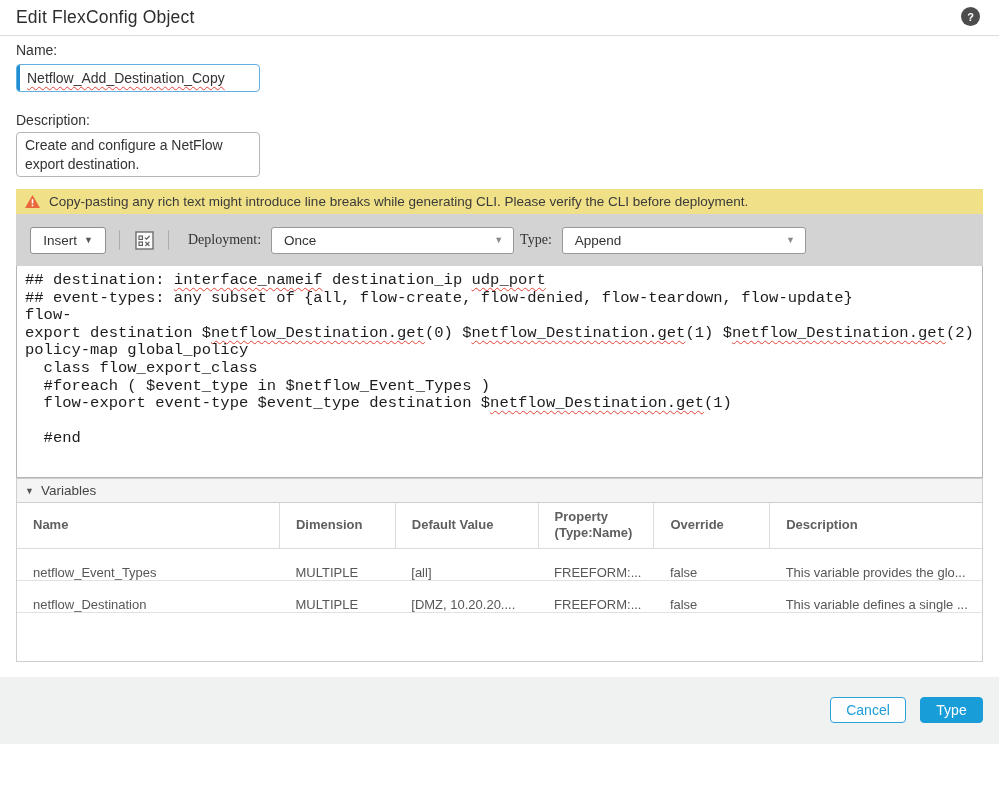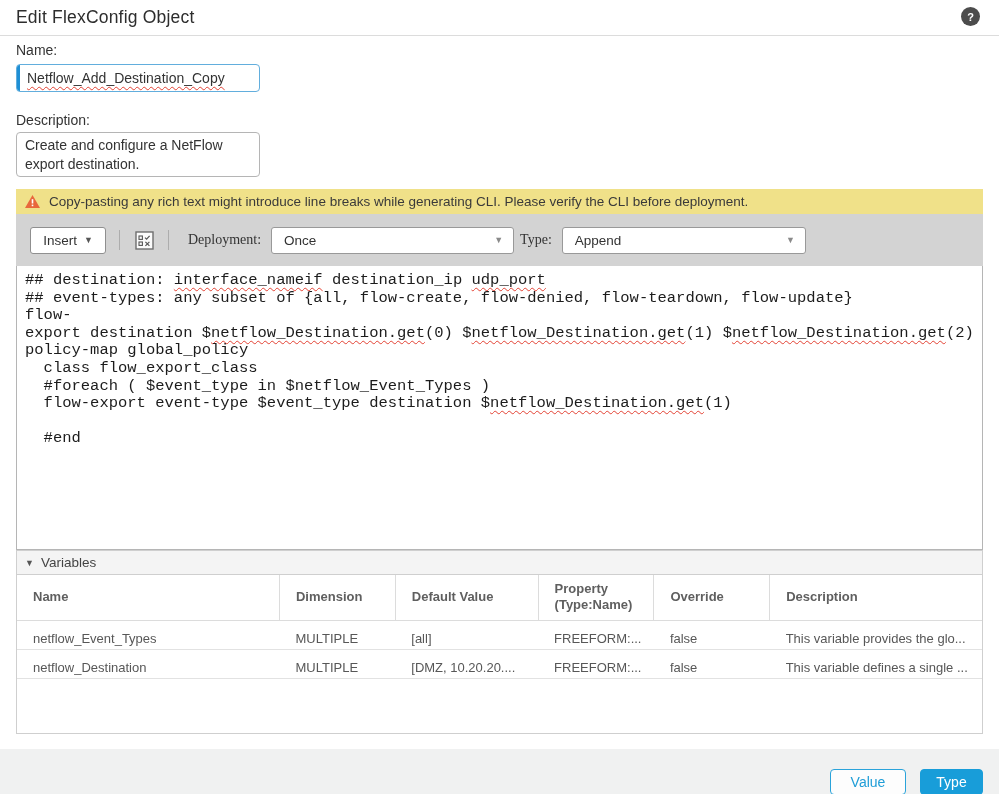--- a/index.html
+++ b/index.html
@@ -32,31 +32,31 @@
   .tb-sep { width: 1px; height: 20px; background: #adadad; margin: 0 13px; }
   .icon-btn { width: 22px; height: 22px; display: flex; align-items: center; justify-content: center; cursor: pointer; }
   .tb-label { font-size: 14px; color: #333; margin: 0 10px 0 6px; font-family: Liberation Serif, serif; }
   .ddl { height: 27px; background: #fff; border: 1px solid #999; border-radius: 3px; display: flex; align-items: center; padding: 0 10px 0 12px; font-size: 13.5px; color: #333; cursor: pointer; }
   .ddl .txt { flex: 1; }
   .ddl-deployment { width: 243px; }
   .ddl-type { width: 244px; }
   .ddl .caret { color: #8a8a8a; }
 
   
-  .code-editor { height: 284px; background: #fff; border: 1px solid #b5b5b5; border-top: none; padding: 6px 8px; font-family: "Liberation Mono", monospace; font-size: 15.5px; line-height: 17.6px; color: #1c1c1c; white-space: pre; overflow: hidden; cursor: text; }
+  .code-editor { height: 212px; background: #fff; border: 1px solid #b5b5b5; border-top: none; padding: 6px 8px; font-family: "Liberation Mono", monospace; font-size: 15.5px; line-height: 17.6px; color: #1c1c1c; white-space: pre; overflow: hidden; cursor: text; }
 
   
   .vars-bar { height: 25px; background: #f4f4f4; border-top: 1px solid #cfcfcf; border-bottom: 1px solid #cfcfcf; border-left: 1px solid #cfcfcf; border-right: 1px solid #cfcfcf; display: flex; align-items: center; gap: 7px; padding-left: 8px; cursor: pointer; }
   .vars-bar .tri { font-size: 9px; color: #555; }
   .vars-bar .lbl { font-size: 13.5px; color: #444; }
   .vars-wrap { height: 159px; border-left: 1px solid #cfcfcf; border-right: 1px solid #cfcfcf; border-bottom: 1px solid #cfcfcf; overflow: hidden; background: #fff; }
   table.vars { width: 100%; border-collapse: collapse; table-layout: fixed; }
   table.vars th { height: 45px; text-align: left; vertical-align: middle; font-size: 13px; font-weight: bold; color: #5f5f5f; padding: 4px 10px 4px 16px; border-right: 1px solid #dcdcdc; border-bottom: 1px solid #dcdcdc; line-height: 1.25; }
   table.vars th:last-child { border-right: none; }
-  table.vars td { height: 29px; font-size: 13px; color: #575757; padding: 8px 10px 0 16px; border-bottom: 1px solid #e2e2e2; white-space: nowrap; overflow: hidden; }
+  table.vars td { height: 29px; font-size: 13px; color: #575757; padding: 16px 10px 0 16px; border-bottom: 1px solid #e2e2e2; white-space: nowrap; overflow: hidden; }
   col.c-name { width: 27.2%; } col.c-dim { width: 12%; } col.c-def { width: 14.8%; } col.c-prop { width: 12%; } col.c-ovr { width: 12%; }
 
   
   .spacer { height: 15px; background: #fff; }
   .dlg-footer { height: 67px; background: #f0f1f1; display: flex; justify-content: flex-end; align-items: flex-start; padding: 20px 16px 0 0; gap: 14px; }
   .btn { height: 26px; border-radius: 4px; font-size: 14px; font-family: "Liberation Sans", sans-serif; cursor: pointer; }
   .btn-cancel { width: 76px; background: #fdfdfd; border: 1px solid #2aa3da; color: #1f9dd7; }
   .btn-save { width: 63px; background: #189dd9; border: 1px solid #189dd9; color: #fff; }
 </style>
 </head>
@@ -159,15 +159,15 @@
           </tr>
         </tbody>
     </table>
   </div>
 
 </div>
 
 <div class="spacer"></div>
 
 <div class="dlg-footer">
-  <button class="btn btn-cancel">Value</button>
+  <button class="btn btn-cancel">Cancel</button>
   <button class="btn btn-save">Type</button>
 </div>
 
 </body></html>

